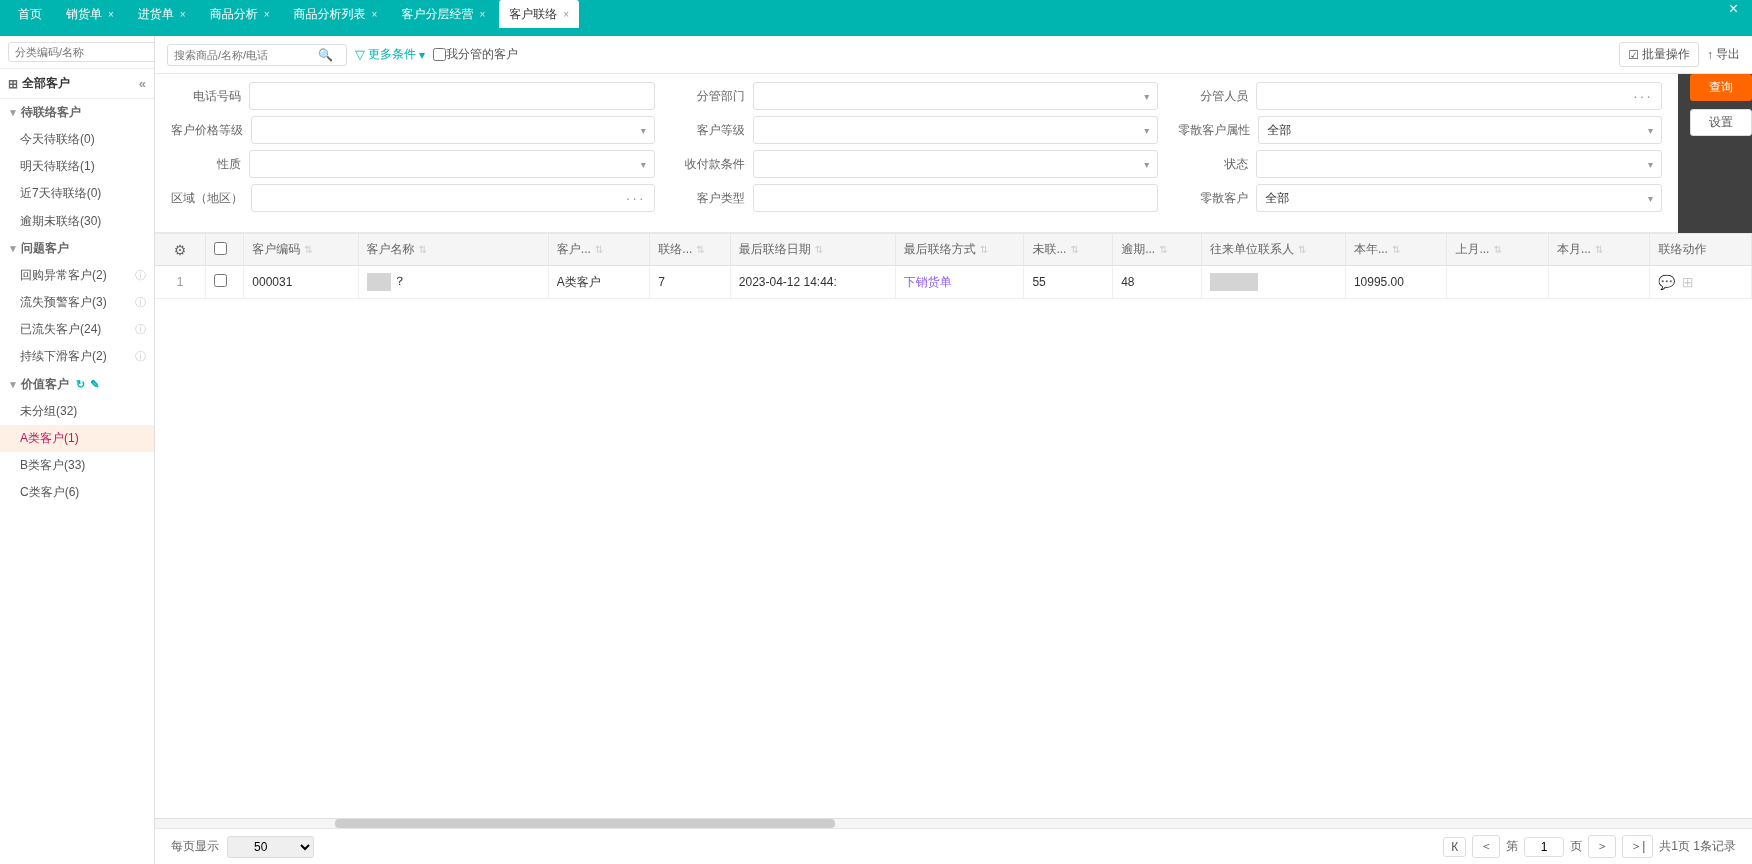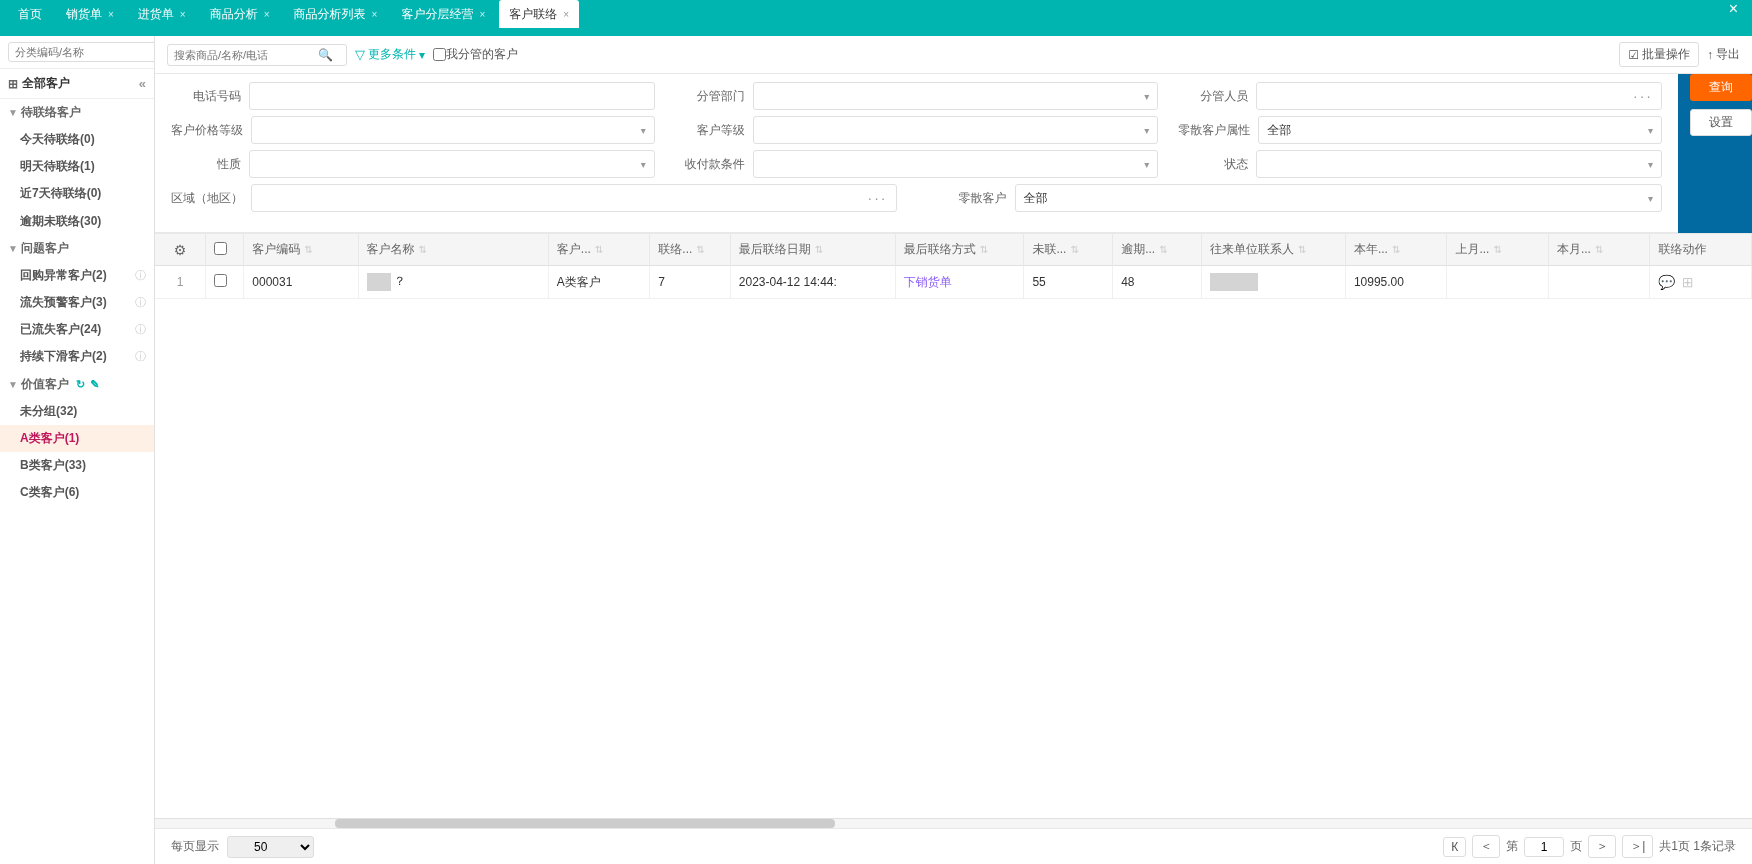--- a/index.html
+++ b/index.html
@@ -99,21 +99,21 @@
     .sidebar-item {
       padding: 4px 8px 4px 20px;
       color: #555;
       cursor: pointer;
       line-height: 1.6;
       display: flex;
       align-items: center;
       justify-content: space-between;
     }
     .sidebar-item.active { background: #fff0e6; color: #be185d; }
-    .sidebar-item .item-label { flex: 1; font-weight: bold; }
+    .sidebar-item .item-label { flex: 1; }
     .sidebar-item .info-icon { color: #ccc; font-size: 11px; }
 
     
     .right-content {
       flex: 1;
       display: flex;
       flex-direction: column;
       overflow: hidden;
     }
 
@@ -479,21 +479,21 @@
       <div class="batch-op-btn">
         <span>☑</span>
         <span>批量操作</span>
       </div>
       <div class="export-btn">
         <span>↑</span>
         <span>导出</span>
       </div>
     </div>
 
-    <div style="display:flex; background:#0369a1; border-bottom:1px solid #e8e8e8;">
+    <div style="display:flex; background:#404040; border-bottom:1px solid #e8e8e8;">
       <div class="advanced-filters" style="flex:1;">
 
         <div class="filter-row">
           <div class="filter-field">
             <span class="filter-label">电话号码</span>
             <div class="filter-input">
               <span></span>
             </div>
           </div>
           <div class="filter-divider"></div>
@@ -568,20 +568,26 @@
 
         <div class="filter-row">
           <div class="filter-field">
             <span class="filter-label">区域（地区）</span>
             <div class="filter-input">
               <span></span>
               <span class="dots">···</span>
             </div>
           </div>
           <div class="filter-divider"></div>
+          <div class="filter-field">
+            <span class="filter-label">客户类型</span>
+            <div class="filter-input">
+              <span></span>
+            </div>
+          </div>
           <div class="filter-divider"></div>
           <div class="filter-field">
             <span class="filter-label">零散客户</span>
             <div class="filter-input">
               <span>全部</span>
               <span class="caret">▾</span>
             </div>
           </div>
         </div>
       </div>

